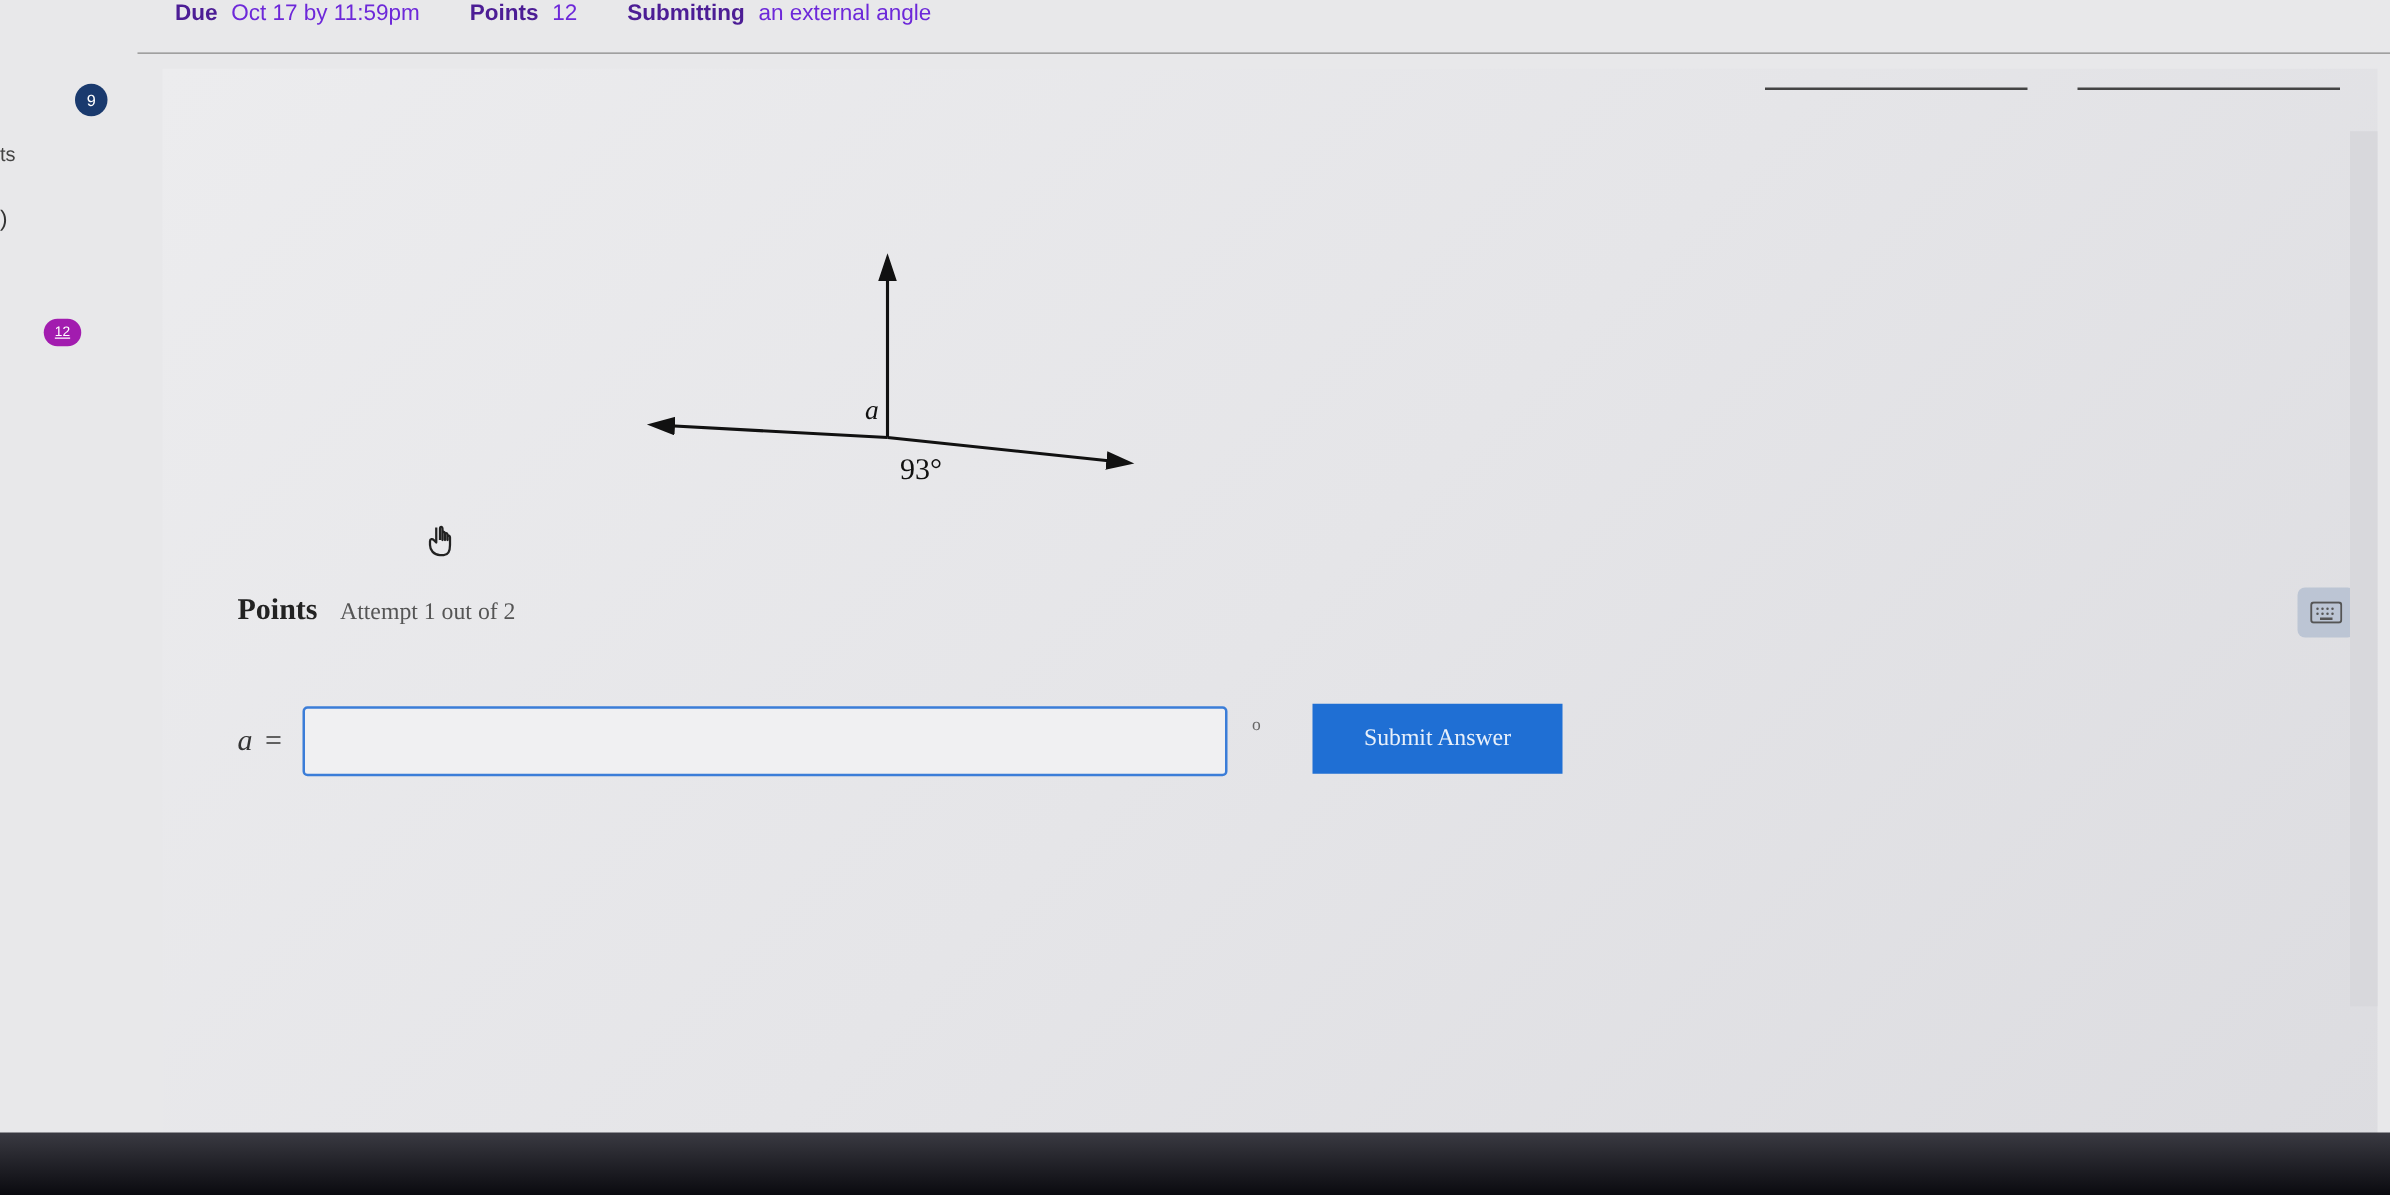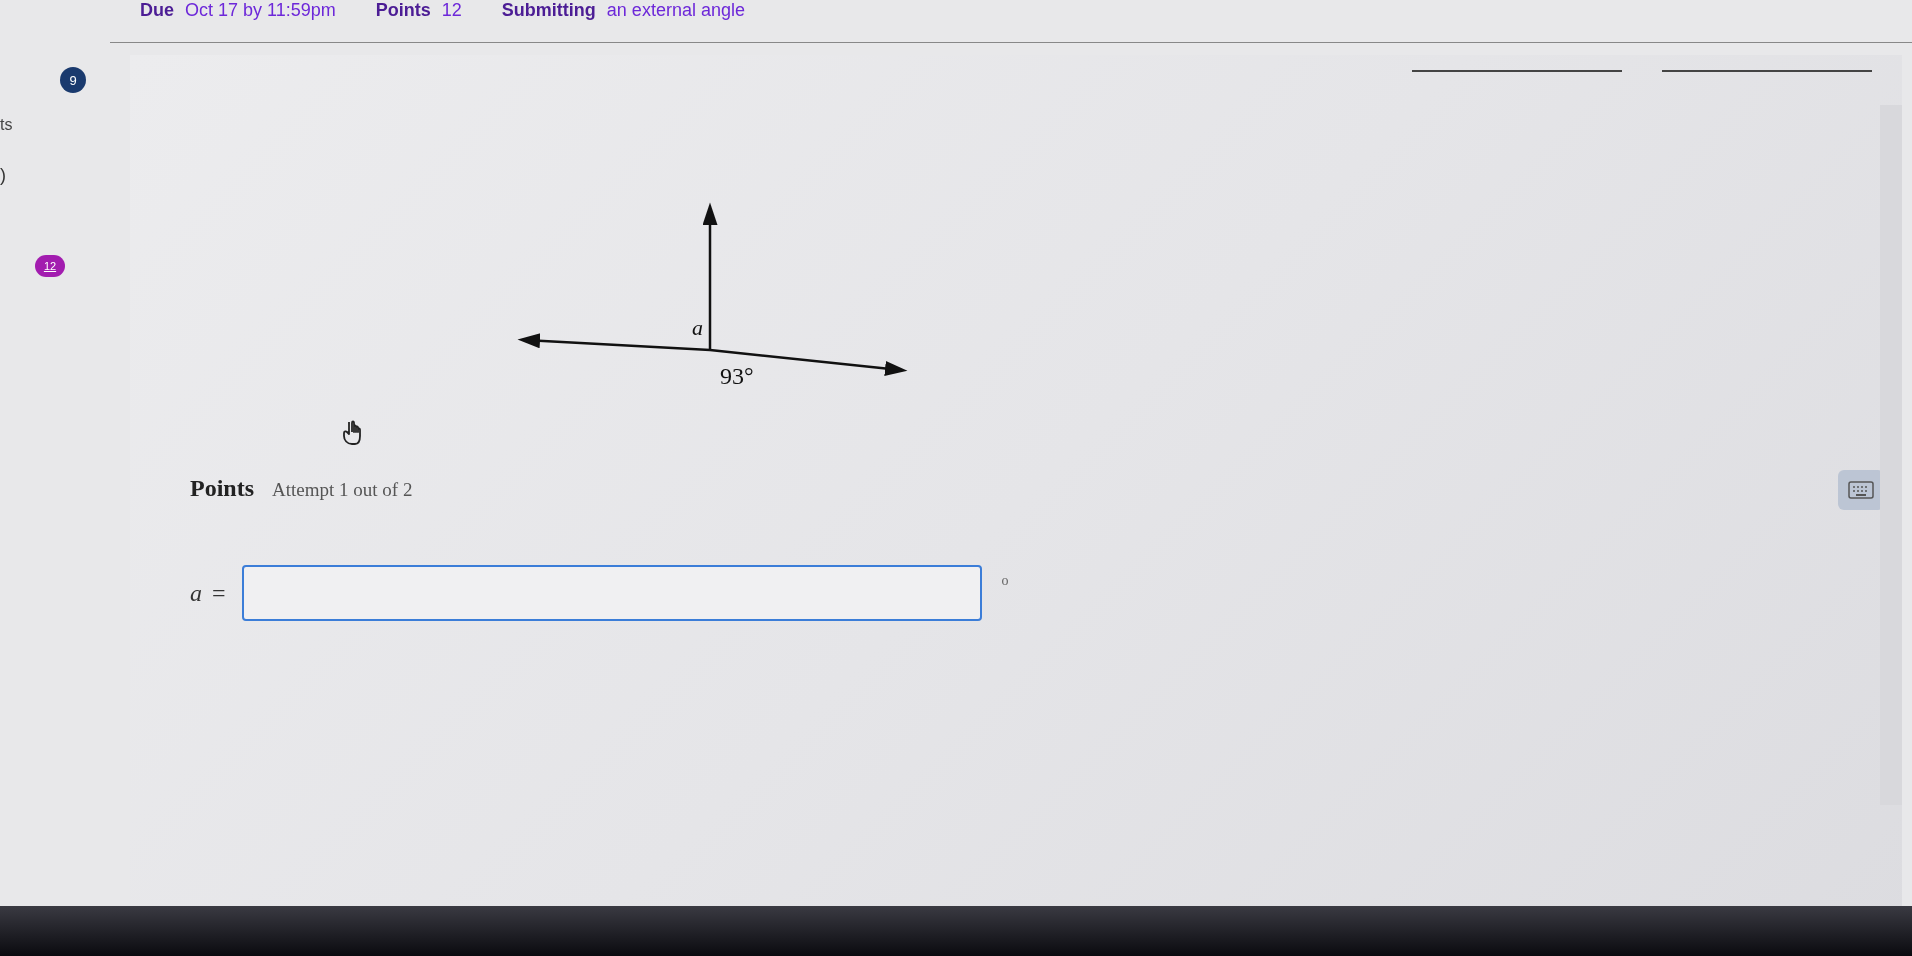--- a/index.html
+++ b/index.html
@@ -381,17 +381,20 @@
     </svg>
   </div>
 
   <div class="input-row">
     <span class="input-prefix">a</span>
     <span class="input-equals">=</span>
     <input type="text" class="answer-input" value="" style="">
     <span class="degree-symbol">o</span>
   </div>
 
+  <button class="submit-button">
+    <span>Submit Answer</span>
+  </button>
 
   <div class="right-scrollbar"></div>
 </div>
 
 <div class="bottom-dark"></div>
 
 </body></html>

